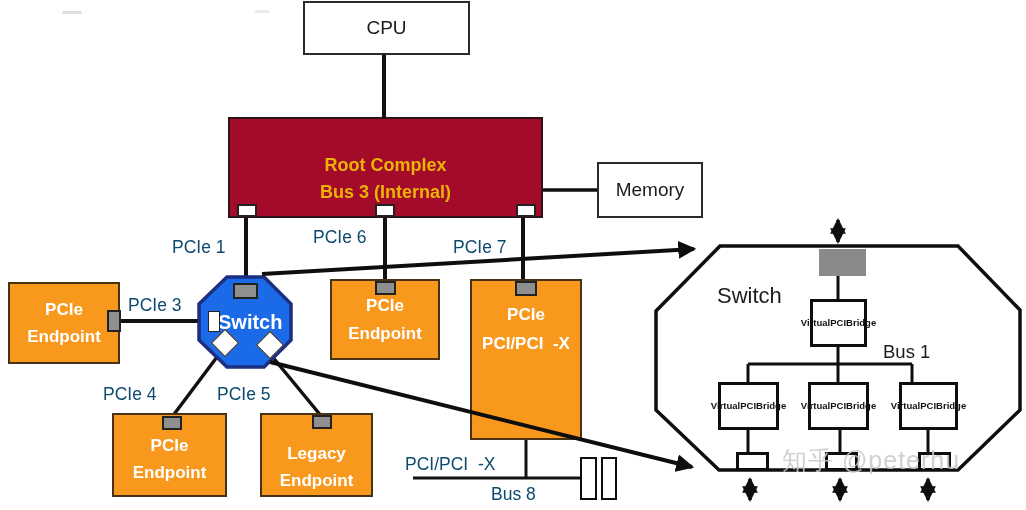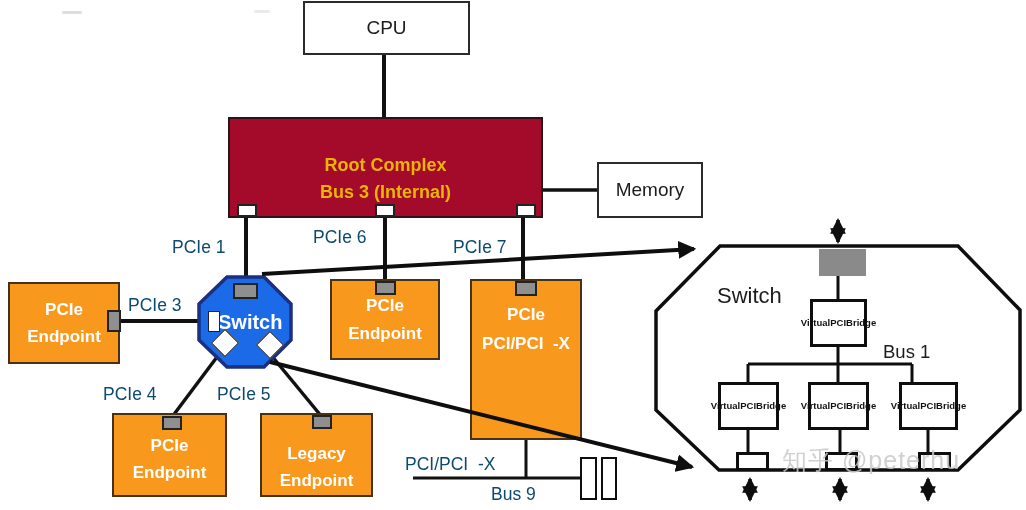--- a/index.html
+++ b/index.html
@@ -116,21 +116,21 @@
 
   <div class="switch-label" style="left:218px;top:311px;">Switch</div>
 
   <div class="label" style="left:172px;top:237px;">PCIe 1</div>
   <div class="label" style="left:313px;top:227px;">PCIe 6</div>
   <div class="label" style="left:453px;top:237px;">PCIe 7</div>
   <div class="label" style="left:128px;top:295px;">PCIe 3</div>
   <div class="label" style="left:103px;top:384px;">PCIe 4</div>
   <div class="label" style="left:217px;top:384px;">PCIe 5</div>
   <div class="label" style="left:405px;top:454px;">PCI/PCI  -X</div>
-  <div class="label" style="left:491px;top:484px;">Bus 9</div>
+  <div class="label" style="left:491px;top:484px;">Bus 8</div>
 
   <div class="port white" style="left:237px;top:204px;width:20px;height:13px;"></div>
   <div class="port white" style="left:375px;top:204px;width:20px;height:13px;"></div>
   <div class="port white" style="left:516px;top:204px;width:20px;height:13px;"></div>
 
   <div class="port gray" style="left:107px;top:310px;width:14px;height:22px;"></div>
   <div class="port gray" style="left:233px;top:283px;width:25px;height:16px;"></div>
   <div class="port white" style="left:208px;top:311px;width:12px;height:21px;border-width:1px;"></div>
   <div class="port diamond" style="left:215px;top:333px;width:20px;height:20px;"></div>
   <div class="port diamond" style="left:260px;top:335px;width:20px;height:20px;"></div>

